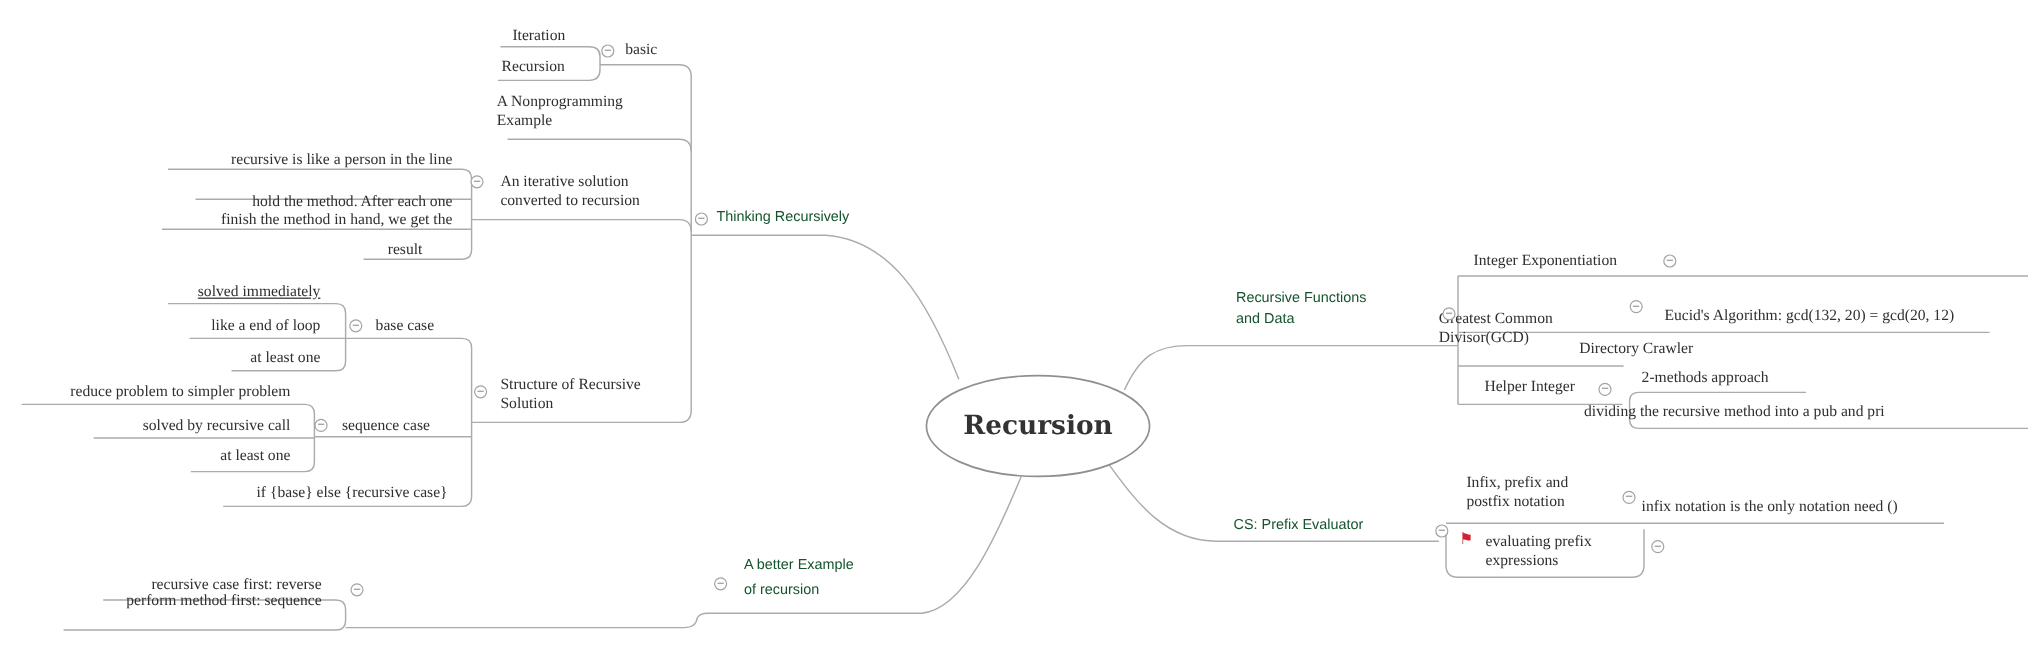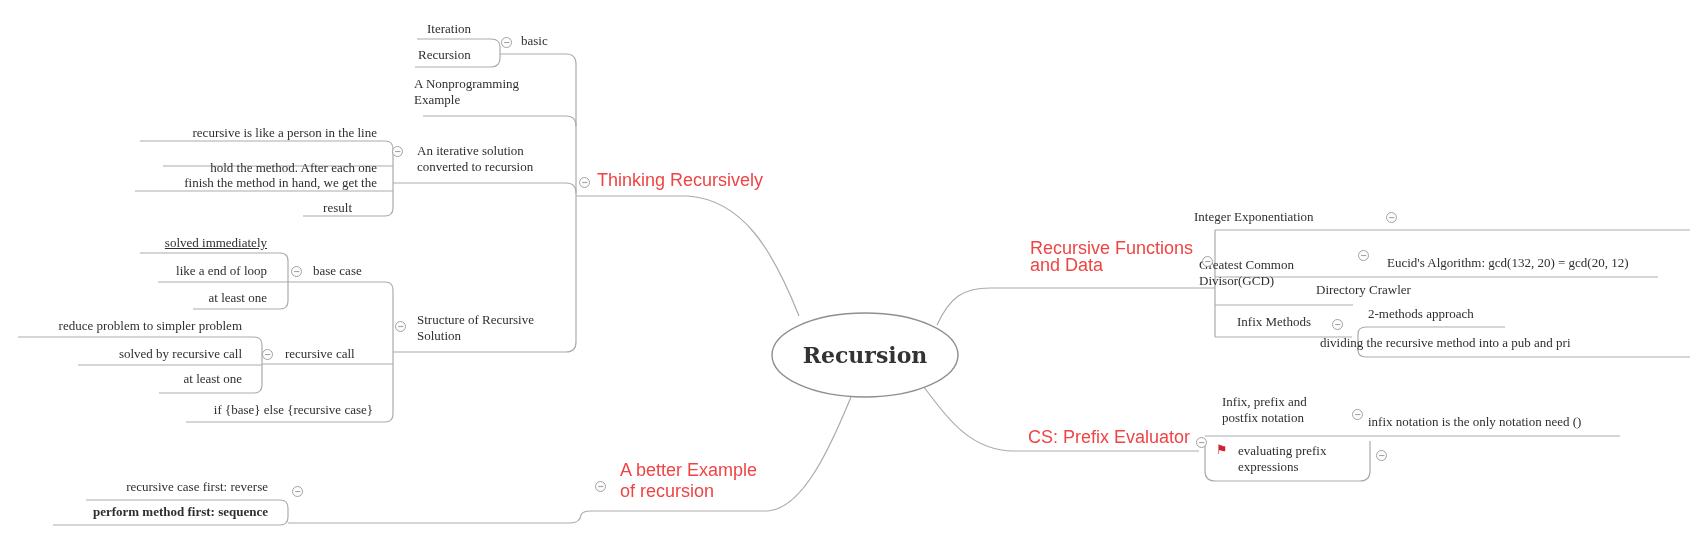--- a/index.html
+++ b/index.html
@@ -2,21 +2,21 @@
 <html><head>
 <meta charset="utf-8">
 <style>
   html,body{margin:0;padding:0;background:#ffffff;}
   #canvas{position:relative;width:1694px;height:544px;background:#fff;overflow:hidden;
           font-family:"Liberation Serif", serif;}
   svg.lines{position:absolute;left:0;top:0;z-index:1;}
   .node{position:absolute;z-index:3;font-size:13px;line-height:15px;color:#2f2f2f;white-space:nowrap;}
   .node.r{text-align:center;}
   .two{line-height:16px;}
-  .main{font-family:"Liberation Sans", sans-serif;font-size:18px;line-height:17px;color:#ef4444;}
+  .main{font-family:"Liberation Sans", sans-serif;font-size:12px;line-height:17px;color:#14532d;}
   .main.two{line-height:21px;}
   .central{position:absolute;z-index:3;font-family:"DejaVu Serif", serif;font-weight:bold;
            font-size:22px;color:#333;text-align:center;}
   .minus{position:absolute;z-index:4;width:11px;height:11px;border:1px solid #a3a3a3;border-radius:50%;
          background:#fdfdfd;color:#8a8a8a;font-size:10px;line-height:9px;text-align:center;
          font-family:"DejaVu Sans Mono", monospace;box-sizing:border-box;cursor:pointer;}
   .flag{position:absolute;z-index:4;color:#cf2233;font-size:13px;line-height:14px;
         font-family:"DejaVu Sans", sans-serif;}
 </style>
 </head>
@@ -107,58 +107,58 @@
   <div class="node r" style="right:1427px;top:235px;text-decoration:underline;">solved immediately</div>
   <div class="node r" style="right:1427px;top:263px;">like a end of loop</div>
   <div class="node r" style="right:1427px;top:290px;">at least one</div>
   <div class="minus" style="left:291px;top:266px;">−</div>
   <div class="node" style="left:313px;top:263px;">base case</div>
 
   <div class="node r" style="right:1452px;top:318px;">reduce problem to simpler problem</div>
   <div class="node r" style="right:1452px;top:346px;">solved by recursive call</div>
   <div class="node r" style="right:1452px;top:371px;">at least one</div>
   <div class="minus" style="left:262px;top:349px;">−</div>
-  <div class="node" style="left:285px;top:346px;">recursive call</div>
+  <div class="node" style="left:285px;top:346px;">sequence case</div>
 
   <div class="node r" style="right:1321px;top:402px;">if {base} else {recursive case}</div>
 
   <div class="minus" style="left:395px;top:321px;">−</div>
   <div class="node two" style="left:417px;top:312px;">
     <div>Structure of Recursive</div>
     <div>Solution</div>
   </div>
 
   <div class="node r" style="right:1426px;top:479px;">recursive case first: reverse</div>
-  <div class="node r" style="right:1426px;top:504px;font-weight:bold;">perform method first: sequence</div>
+  <div class="node r" style="right:1426px;top:492px;">perform method first: sequence</div>
   <div class="minus" style="left:292px;top:486px;">−</div>
   <div class="minus" style="left:595px;top:481px;">−</div>
   <div class="node main two" style="left:620px;top:460px;">
     <div>A better Example</div>
     <div>of recursion</div>
   </div>
 
   <div class="node main two" style="left:1030px;top:240px;line-height:17px;">
     <div>Recursive Functions</div>
     <div>and Data</div>
   </div>
   <div class="minus" style="left:1202px;top:256px;">−</div>
 
-  <div class="node" style="left:1194px;top:209px;">Integer Exponentiation</div>
+  <div class="node" style="left:1228px;top:209px;">Integer Exponentiation</div>
   <div class="minus" style="left:1386px;top:212px;">−</div>
 
   <div class="node two" style="left:1199px;top:233px;margin-top:24px;">
     <div>Greatest Common</div>
     <div>Divisor(GCD)</div>
   </div>
   <div class="minus" style="left:1358px;top:250px;">−</div>
   <div class="node" style="left:1387px;top:255px;">Eucid's Algorithm: gcd(132, 20) = gcd(20, 12)</div>
 
   <div class="node" style="left:1299px;top:282px;margin-left:17px;">Directory Crawler</div>
 
-  <div class="node" style="left:1237px;top:314px;">Infix Methods</div>
+  <div class="node" style="left:1237px;top:314px;">Helper Integer</div>
   <div class="minus" style="left:1332px;top:319px;">−</div>
   <div class="node" style="left:1368px;top:306px;">2-methods approach</div>
   <div class="node" style="left:1320px;top:335px;">dividing the recursive method into a pub and pri</div>
 
   <div class="node main" style="left:1028px;top:429px;">CS: Prefix Evaluator</div>
   <div class="minus" style="left:1196px;top:437px;">−</div>
 
   <div class="node two" style="left:1222px;top:394px;">
     <div>Infix, prefix and</div>
     <div>postfix notation</div>

